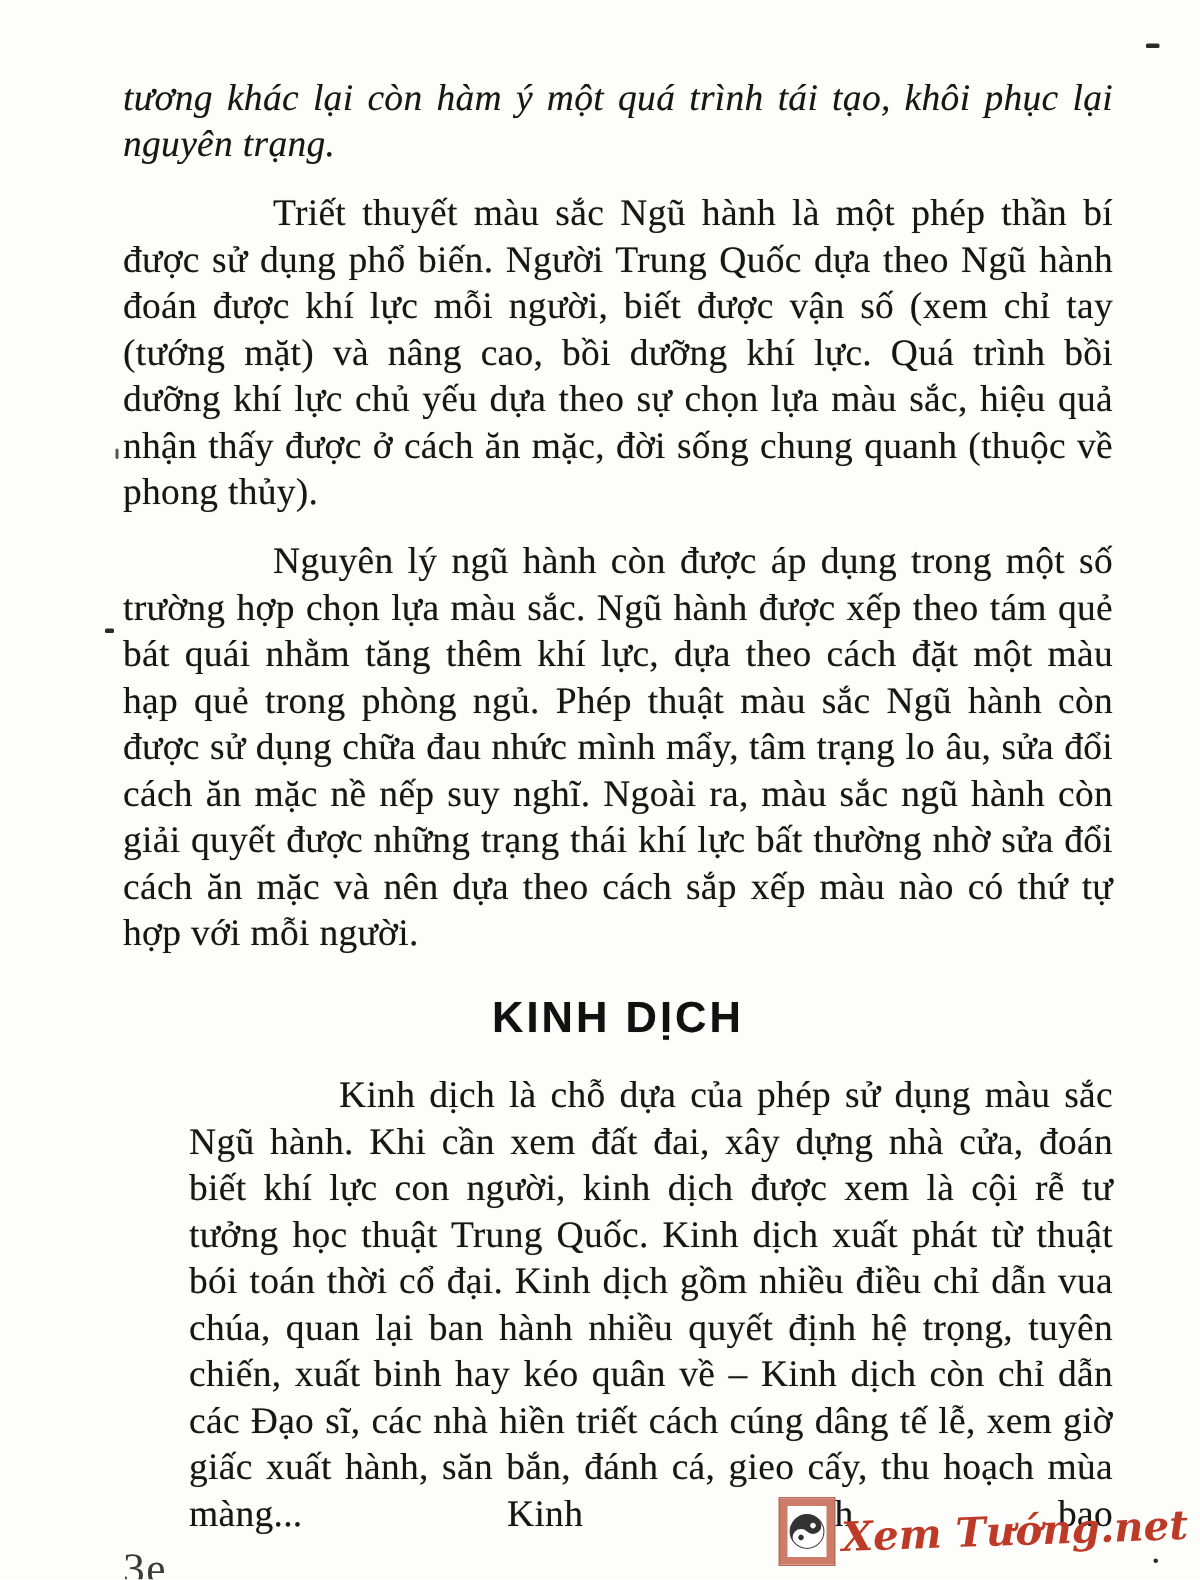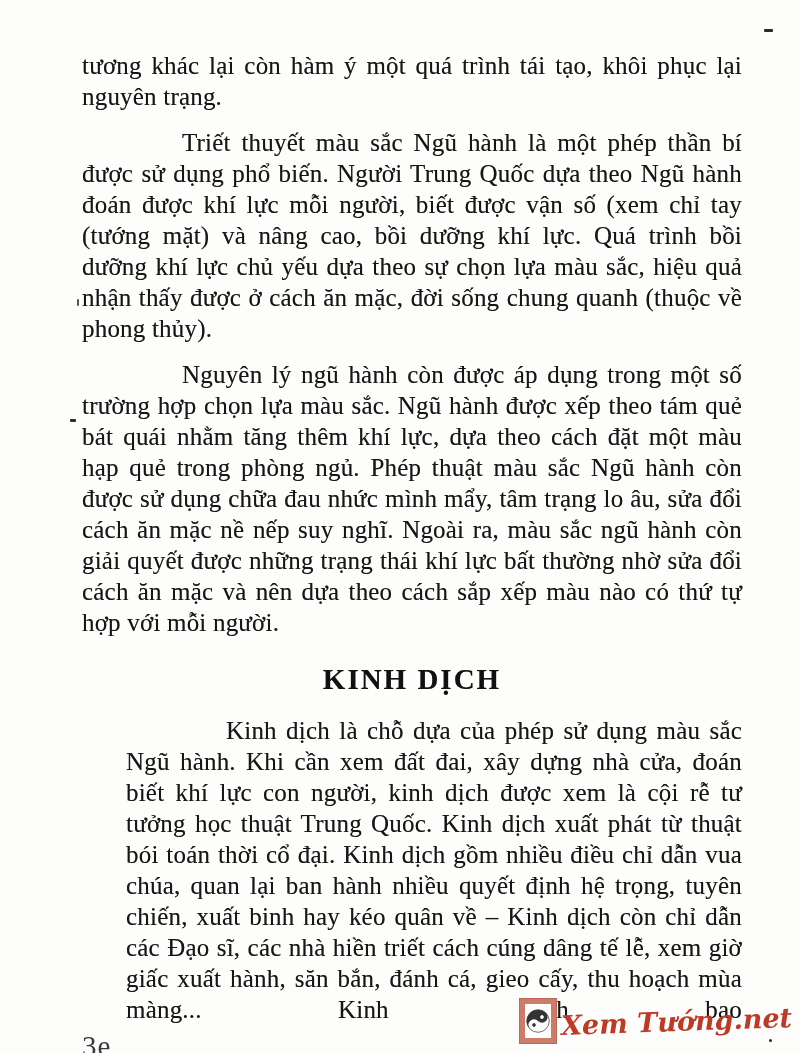--- a/index.html
+++ b/index.html
@@ -16,25 +16,25 @@
     left:82px;top:0;
     width:660px;
     padding-top:50px;
     font-size:25px;
     line-height:31px;
     text-align:justify;
     letter-spacing:.2px;
     text-shadow:0 0 .6px rgba(20,20,20,.45);
   }
   .para{margin:0 0 15px 0;text-indent:100px;}
-  .para.no-indent{text-indent:0;}
+  .para.no-indent{text-indent:0;font-style:italic;}
   .para.continues{text-align-last:justify;margin-bottom:4px;margin-left:44px;}
   .heading{
     margin:26px 0 20px 0;
-    font-family:Liberation Serif, serif;
+    font-family:Liberation Sans, sans-serif;
     font-size:29px;
     font-weight:700;
     letter-spacing:2px;
     text-align:center;
     text-indent:0;
     color:#111;
   }
   .pagenum{
     margin-top:6px;
     font-size:29px;

